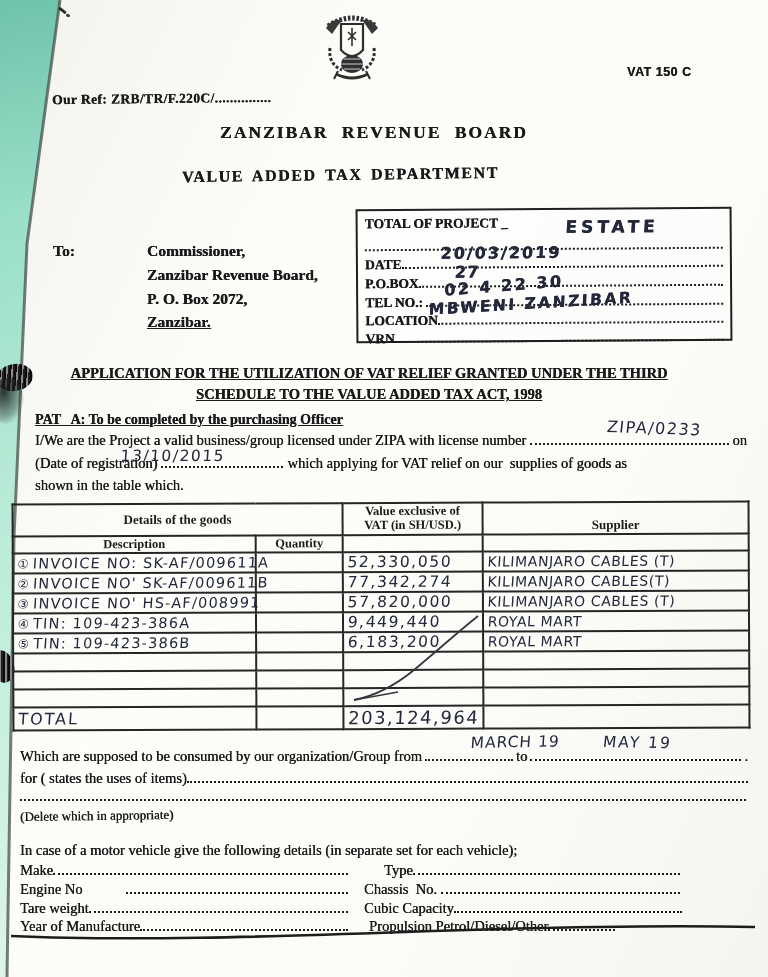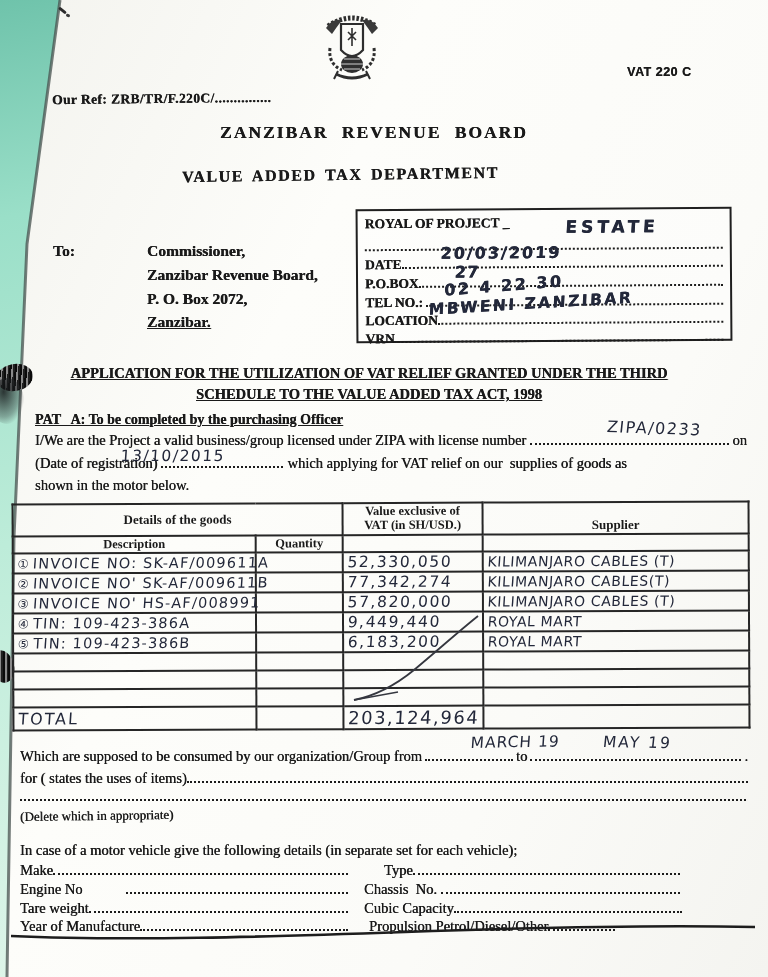--- a/index.html
+++ b/index.html
@@ -68,34 +68,34 @@
       <path d="M34,20 V38 M30,24 L38,32 M38,24 L30,32" stroke-width="1.6"></path>
       <path d="M12,40 Q10,56 24,62" stroke-width="3" stroke-dasharray="3,2"></path>
       <path d="M56,40 Q58,56 44,62" stroke-width="3" stroke-dasharray="3,2"></path>
       <ellipse cx="34" cy="56" rx="11" ry="9" fill="#2f2f2f" stroke="none"></ellipse>
       <path d="M23,56 H45 M26,51 H42 M26,61 H42" stroke="#cfcfcf" stroke-width="1"></path>
       <path d="M18,66 Q34,74 50,66" stroke-width="3"></path>
       <path d="M20,63 L16,71 M48,63 L52,71" stroke-width="2"></path>
     </g>
   </svg>
 
-  <div class="abs print b" style="left:627px;top:65px;font-family:'Liberation Sans',sans-serif;font-size:12.5px;letter-spacing:0.5px;">VAT 220 C</div>
+  <div class="abs print b" style="left:627px;top:65px;font-family:'Liberation Sans',sans-serif;font-size:12.5px;letter-spacing:0.5px;">VAT 150 C</div>
   <div class="abs print b" style="left:52px;top:91px;font-size:13.5px;letter-spacing:0.4px;transform:rotate(-0.6deg);">Our Ref: ZRB/TR/F.220C/...............</div>
 
   <div class="abs print b" style="left:220px;top:122px;font-size:17.5px;letter-spacing:2px;word-spacing:7px;">ZANZIBAR  REVENUE  BOARD</div>
   <div class="abs print b" style="left:182px;top:166px;font-size:16px;letter-spacing:1.6px;word-spacing:3px;transform:rotate(-0.8deg);">VALUE ADDED TAX DEPARTMENT</div>
 
   <div class="abs print b" style="left:53px;top:242px;font-size:15.5px;">To:</div>
   <div class="abs print b" style="left:147px;top:242px;font-size:15.5px;">Commissioner,</div>
   <div class="abs print b" style="left:147px;top:266px;font-size:15.5px;">Zanzibar Revenue Board,</div>
   <div class="abs print b" style="left:147px;top:290px;font-size:15.5px;">P. O. Box 2072,</div>
   <div class="abs print b u" style="left:147px;top:313px;font-size:15.5px;">Zanzibar.</div>
 
   <div id="project-box" class="abs print">
-    <div class="row" style="top:5px;"><span>ROYAL OF PROJECT _</span></div>
+    <div class="row" style="top:5px;"><span>TOTAL OF PROJECT _</span></div>
     <div class="row" style="top:27px;"><span class="dotfill" style="flex:1;"></span></div>
     <div class="row" style="top:45px;"><span>DATE</span><span class="dotfill" style="flex:1;"></span></div>
     <div class="row" style="top:64px;"><span>P.O.BOX</span><span class="dotfill" style="flex:1;"></span></div>
     <div class="row" style="top:83px;"><span>TEL NO.: </span><span class="dotfill" style="flex:1;"></span></div>
     <div class="row" style="top:101px;"><span>LOCATION</span><span class="dotfill" style="flex:1;"></span></div>
     <div class="row" style="top:119px;"><span>VRN</span><span class="dotfill" style="flex:1;"></span></div>
 
     <span class="hw abs" style="left:207px;top:7px;font-size:17px;letter-spacing:4px;">ESTATE</span>
     <span class="hw abs" style="left:82px;top:33px;font-size:16px;letter-spacing:2px;">20/03/2019</span>
     <span class="hw abs" style="left:96px;top:52px;font-size:16px;">27</span>
@@ -112,21 +112,21 @@
     <span class="dotfill" style="flex:1;margin:0 4px;"></span>
     <span>on</span>
   </div>
   <span class="hw abs" style="left:606px;top:417px;font-size:16px;letter-spacing:1.5px;transform:rotate(2deg) skewX(-4deg);">ZIPA/0233</span>
   <div class="abs print flexrow" style="left:35px;top:455px;width:712px;font-size:14.5px;white-space:pre;">
     <span>(Date of registration)</span>
     <span class="dotfill" style="width:122px;margin:0 4px;"></span>
     <span>which applying for VAT relief on our  supplies of goods as</span>
   </div>
   <span class="hw abs" style="left:120px;top:447px;font-size:15.5px;letter-spacing:1.5px;">13/10/2015</span>
-  <div class="abs print" style="left:35px;top:477px;font-size:14.5px;">shown in the motor below.</div>
+  <div class="abs print" style="left:35px;top:477px;font-size:14.5px;">shown in the table which.</div>
 
   <div id="goods-table-wrap" class="abs">
     <table class="goods">
       <colgroup>
           <col style="width:243px;">
           <col style="width:87px;">
           <col style="width:140px;">
           <col style="width:266px;">
         </colgroup>
       <tbody>

